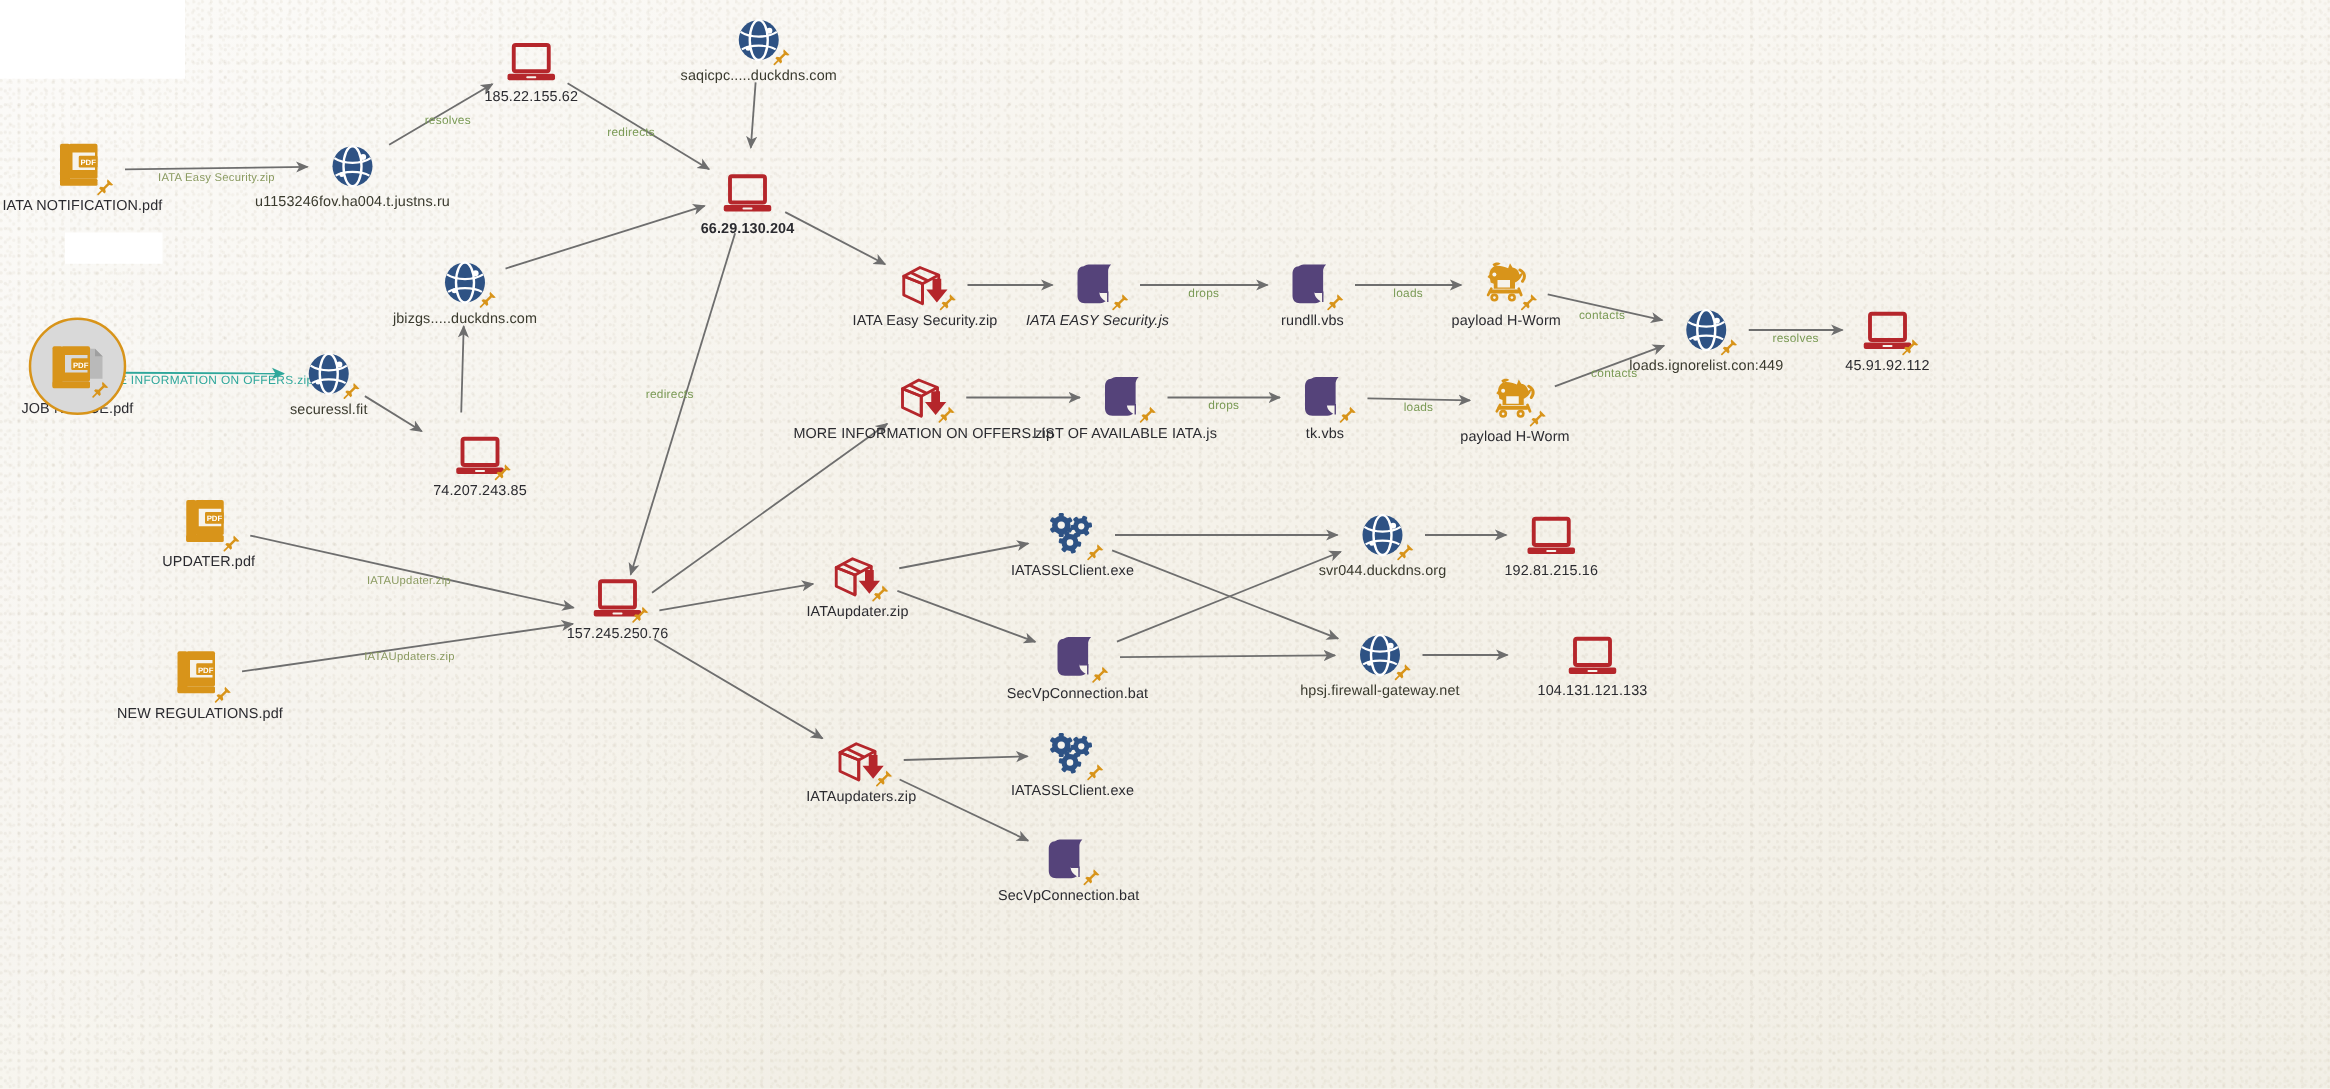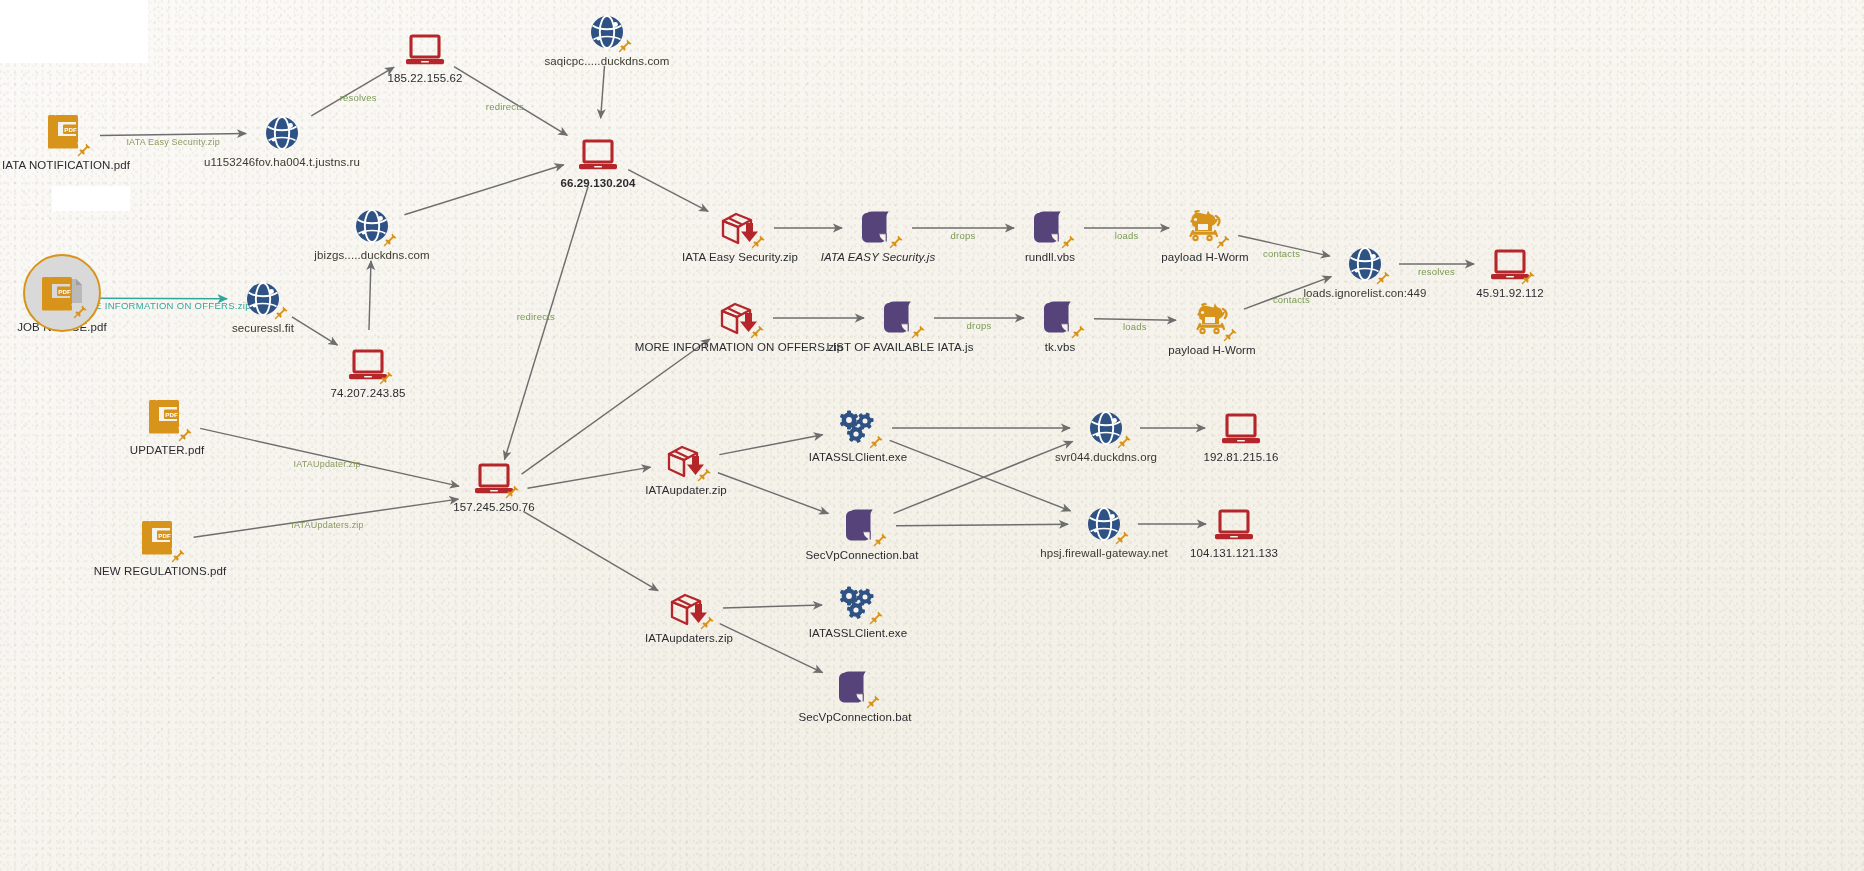--- a/index.html
+++ b/index.html
@@ -261,21 +261,21 @@
       <div class="node " style="left: 598px; top: 158px; font-weight: bold;">
         <div class="glyph">
           <svg width="42" height="34" viewBox="0 0 42 34">
             <rect x="7" y="2" width="28" height="21" rx="1.6" fill="none" stroke="#b5262b" stroke-width="3.1"></rect>
             <rect x="2" y="25" width="38" height="5.2" rx="1.6" fill="#b5262b"></rect>
             <rect x="17" y="27" width="8" height="1.5" rx=".7" fill="#f6f3ec"></rect>
           </svg>
         </div>
         <div class="lbl">66.29.130.204</div>
       </div>
-      <div class="node " style="left: 368px; top: 368px;">
+      <div class="node " style="left: 384px; top: 368px;">
         <div class="glyph">
           <svg width="42" height="34" viewBox="0 0 42 34">
             <rect x="7" y="2" width="28" height="21" rx="1.6" fill="none" stroke="#b5262b" stroke-width="3.1"></rect>
             <rect x="2" y="25" width="38" height="5.2" rx="1.6" fill="#b5262b"></rect>
             <rect x="17" y="27" width="8" height="1.5" rx=".7" fill="#f6f3ec"></rect>
           </svg>
           <svg class="pin" viewBox="0 0 24 24">
             <path d="M14.5 2.2 L21.8 9.5 L19.3 10.2 L16.6 9.6 L11.4 14.8 L12.2 18.6 L10.4 20.4 L3.6 13.6 L5.4 11.8 L9.2 12.6 L14.4 7.4 L13.8 4.7 Z" fill="#d8941a"></path>
             <path d="M9.6 14.4 L2.4 21.6" stroke="#d8941a" stroke-width="2.2" stroke-linecap="round"></path>
           </svg>
@@ -638,21 +638,21 @@
       <div class="node " style="left: 1241px; top: 432px;">
         <div class="glyph">
           <svg width="42" height="34" viewBox="0 0 42 34">
             <rect x="7" y="2" width="28" height="21" rx="1.6" fill="none" stroke="#b5262b" stroke-width="3.1"></rect>
             <rect x="2" y="25" width="38" height="5.2" rx="1.6" fill="#b5262b"></rect>
             <rect x="17" y="27" width="8" height="1.5" rx=".7" fill="#f6f3ec"></rect>
           </svg>
         </div>
         <div class="lbl">192.81.215.16</div>
       </div>
-      <div class="node " style="left: 1234px; top: 528px;">
+      <div class="node " style="left: 1274px; top: 528px;">
         <div class="glyph">
           <svg width="42" height="34" viewBox="0 0 42 34">
             <rect x="7" y="2" width="28" height="21" rx="1.6" fill="none" stroke="#b5262b" stroke-width="3.1"></rect>
             <rect x="2" y="25" width="38" height="5.2" rx="1.6" fill="#b5262b"></rect>
             <rect x="17" y="27" width="8" height="1.5" rx=".7" fill="#f6f3ec"></rect>
           </svg>
         </div>
         <div class="lbl">104.131.121.133</div>
       </div>
     </div>

